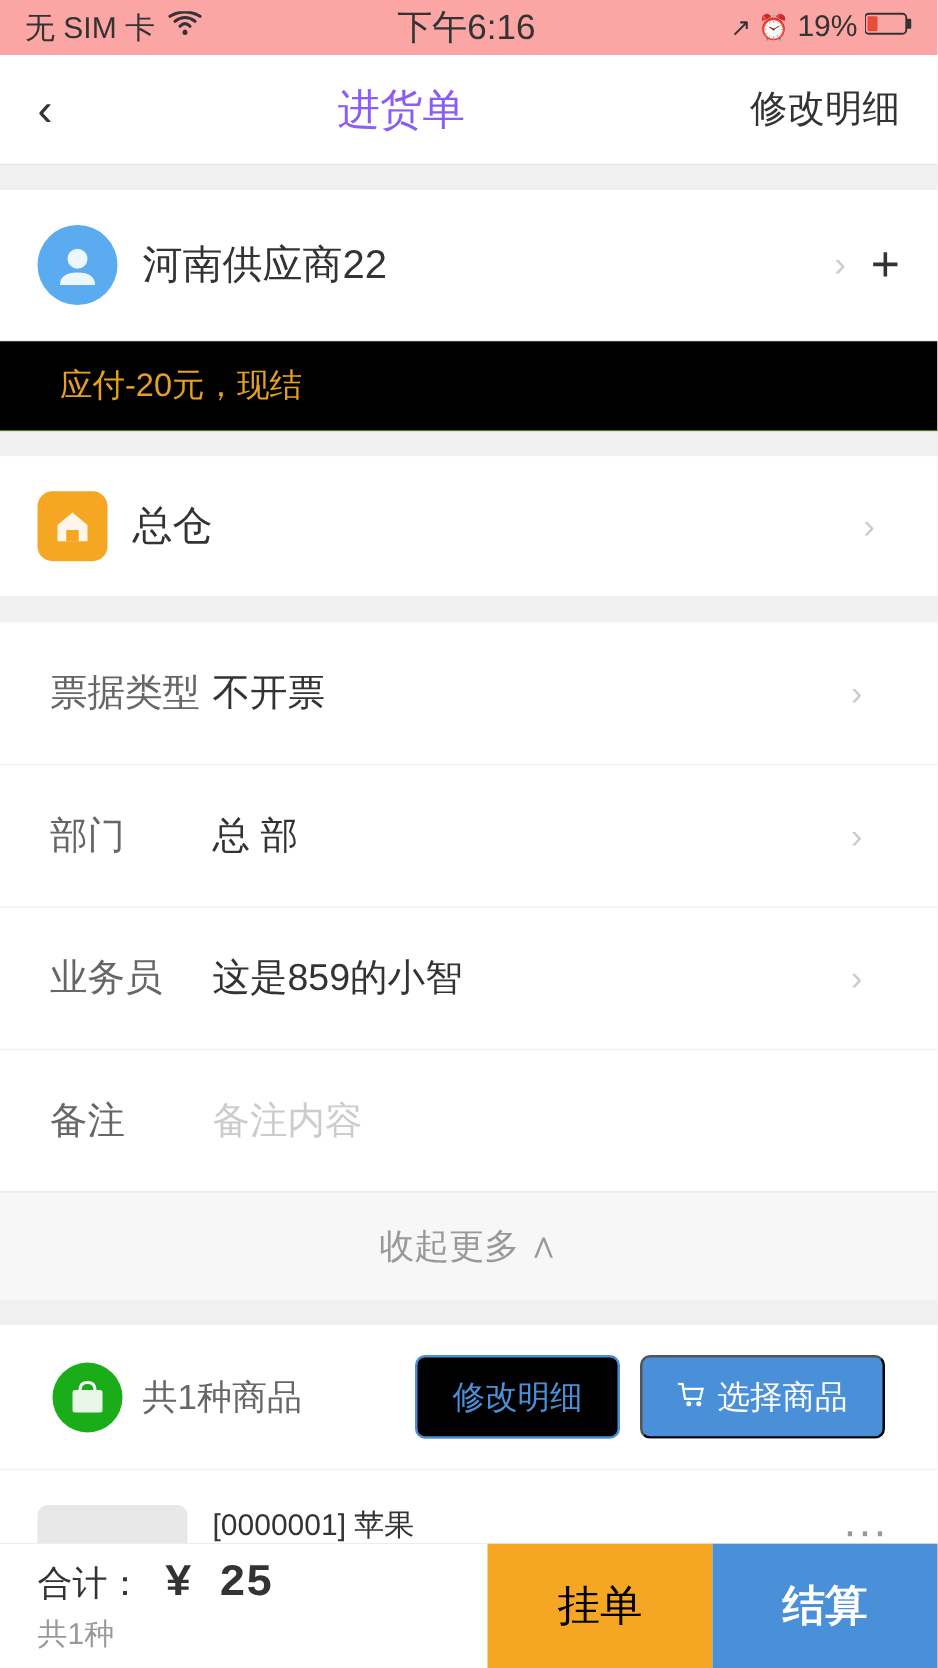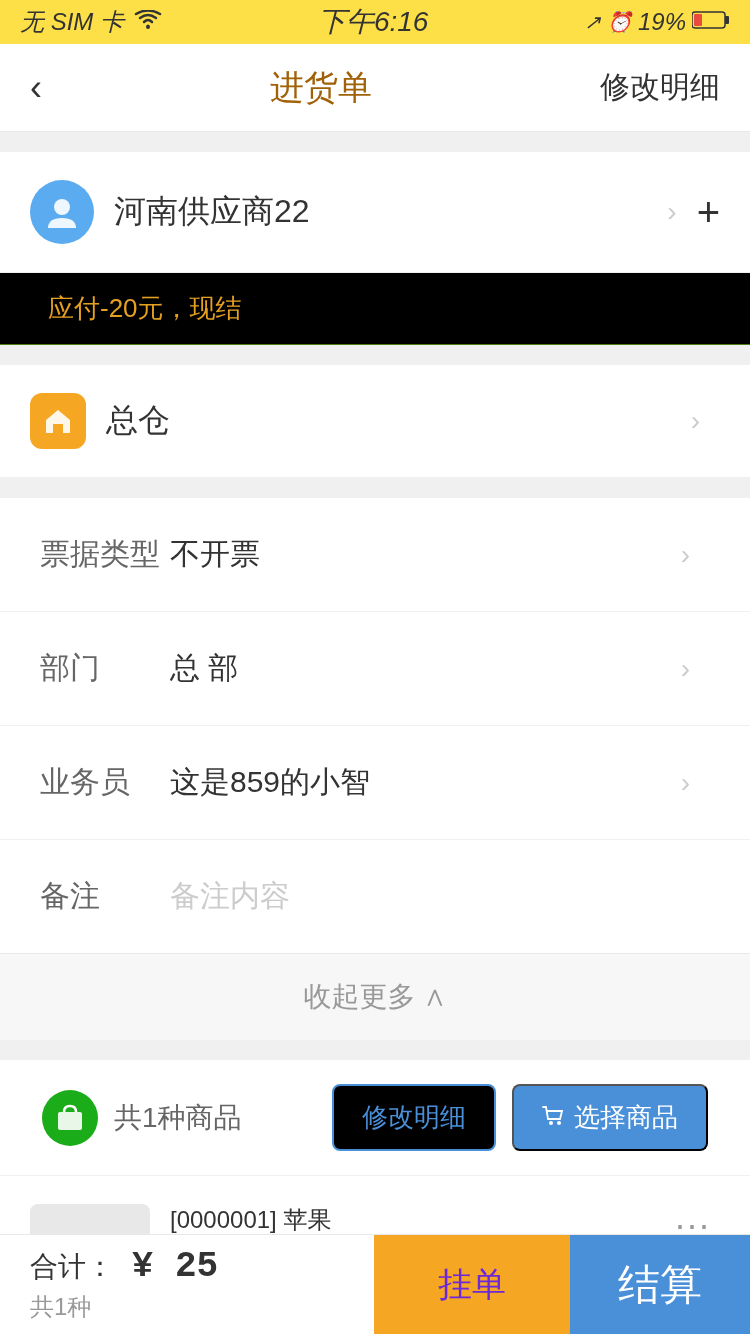--- a/index.html
+++ b/index.html
@@ -9,45 +9,44 @@
       min-height: 1334px;
       font-family: -apple-system, "PingFang SC", "Helvetica Neue", sans-serif;
       background: #f5f5f5;
       font-size: 28px;
       color: #333;
     }
 
     
     .status-bar {
       height: 44px;
-      background: #fde047;
+      background: #fca5a5;
       display: flex;
       align-items: center;
       justify-content: space-between;
       padding: 0 20px;
       font-size: 24px;
       color: #333;
-      font-style: italic;
     }
     .status-left { display: flex; align-items: center; gap: 10px; font-size: 24px; }
     .status-center { font-size: 28px; font-weight: 500; }
     .status-right { display: flex; align-items: center; gap: 6px; font-size: 24px; }
 
     
     .nav-bar {
       height: 88px;
       background: #fff;
       display: flex;
       align-items: center;
       justify-content: space-between;
       padding: 0 30px;
       border-bottom: 1px solid #e8e8e8;
     }
     .nav-back { font-size: 36px; color: #333; cursor: pointer; }
-    .nav-title { font-size: 34px; font-weight: 500; color: #a16207; }
+    .nav-title { font-size: 34px; font-weight: 500; color: #8b5cf6; }
     .nav-action { font-size: 30px; color: #333; cursor: pointer; }
 
     
     .section-divider {
       height: 20px;
       background: #f0f0f0;
     }
 
     
     .card-section {
@@ -236,40 +235,41 @@
       border-top: 1px solid #e8e8e8;
     }
     .total-area {
       flex: 1;
       padding: 0 30px;
     }
     .total-label { font-size: 28px; color: #333; display: inline; }
     .total-amount { font-size: 36px; font-weight: bold; color: #333; margin-left: 10px; font-family: Liberation Mono, monospace; }
     .total-sub { font-size: 24px; color: #999; margin-top: 4px; }
     .btn-hold {
-      width: 196px;
+      width: 180px;
       height: 100px;
       background: #f5a623;
-      color: #6d28d9;
+      color: #000000;
       font-size: 34px;
       display: flex;
       align-items: center;
       justify-content: center;
       cursor: pointer;
     }
     .btn-checkout {
       width: 180px;
       height: 100px;
       background: #4a90d9;
       color: #fff;
-      font-size: 42px;
-      display: flex;
-      align-items: center;
-      justify-content: center;
-      cursor: pointer;
+      font-size: 34px;
+      display: flex;
+      align-items: center;
+      justify-content: center;
+      cursor: pointer;
+      font-weight: bold;
     }
   </style>
 </head>
 <body>
 
 <div class="status-bar">
   <div class="status-left">
     <span>无 SIM 卡</span>
     <span>
       <svg width="28" height="20" viewBox="0 0 28 20" fill="none">

